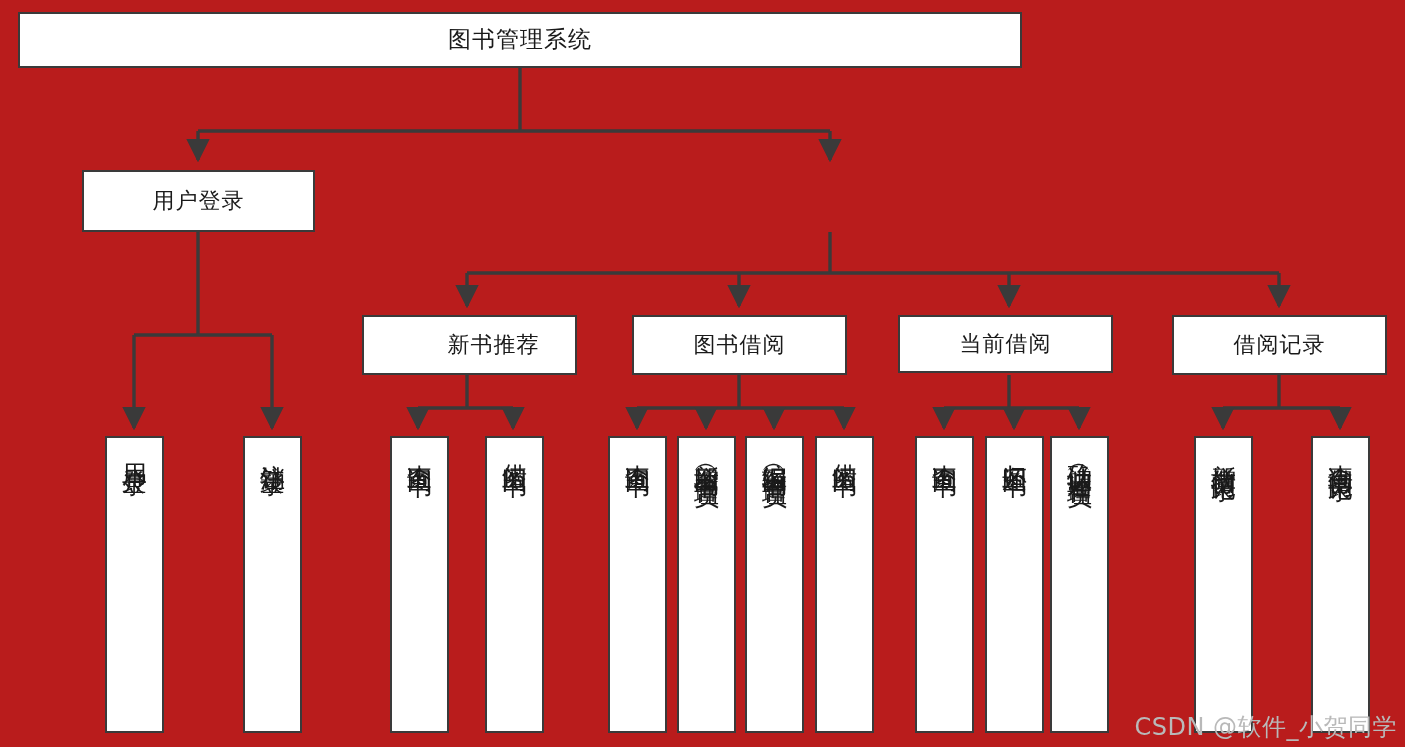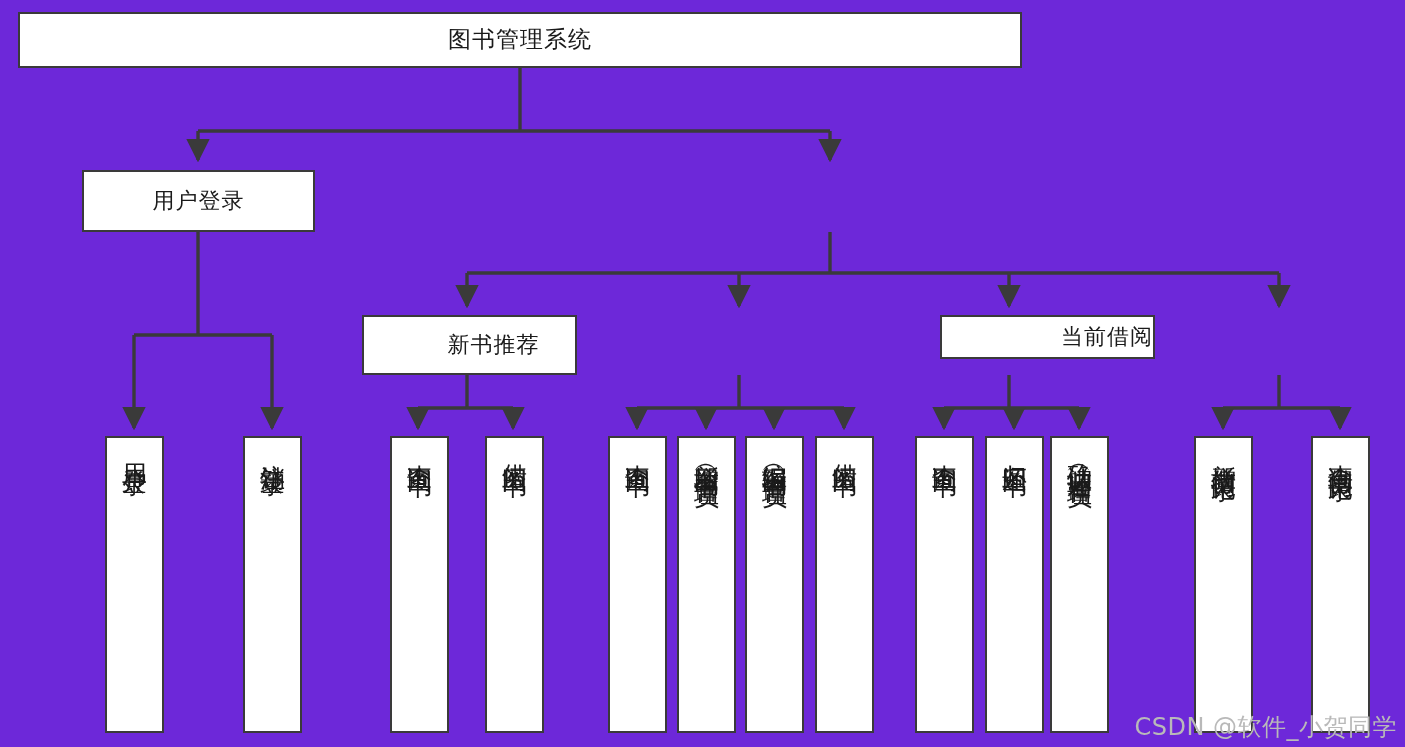--- a/index.html
+++ b/index.html
@@ -5,21 +5,21 @@
 <style>
   html, body {
     margin: 0;
     padding: 0;
     background: #ffffff;
   }
   #canvas {
     position: relative;
     width: 1405px;
     height: 747px;
-    background: #6d28d9;
+    background: #b91c1c;
     font-family: "DejaVu Sans", "Liberation Sans", sans-serif;
     overflow: hidden;
   }
   #edges {
     position: absolute;
     left: 0;
     top: 0;
     width: 1405px;
     height: 747px;
   }
@@ -134,25 +134,31 @@
 
   <div class="node horiz" style="left:82px; top:170px; width:233px; height:62px;">
     <span class="lbl">用户登录</span>
   </div>
 
 
   <div class="node horiz" style="left:362px; top:315px; width:215px; height:60px;padding-left:48px;">
     <span class="lbl">新书推荐</span>
   </div>
 
-
-  <div class="node horiz" style="left:940px; top:315px; width:215px; height:44px;justify-content:flex-end;">
+  <div class="node horiz" style="left:632px; top:315px; width:215px; height:60px;">
+    <span class="lbl">图书借阅</span>
+  </div>
+
+  <div class="node horiz" style="left:898px; top:315px; width:215px; height:58px;">
     <span class="lbl">当前借阅</span>
   </div>
 
+  <div class="node horiz" style="left:1172px; top:315px; width:215px; height:60px;">
+    <span class="lbl">借阅记录</span>
+  </div>
 
   <div class="node vert" style="left:105px; top:436px; width:59px; height:297px;">
     <span class="lbl">用户登录</span>
   </div>
 
   <div class="node vert" style="left:243px; top:436px; width:59px; height:297px;">
     <span class="lbl">注销登录</span>
   </div>
 
   <div class="node vert" style="left:390px; top:436px; width:59px; height:297px;">

